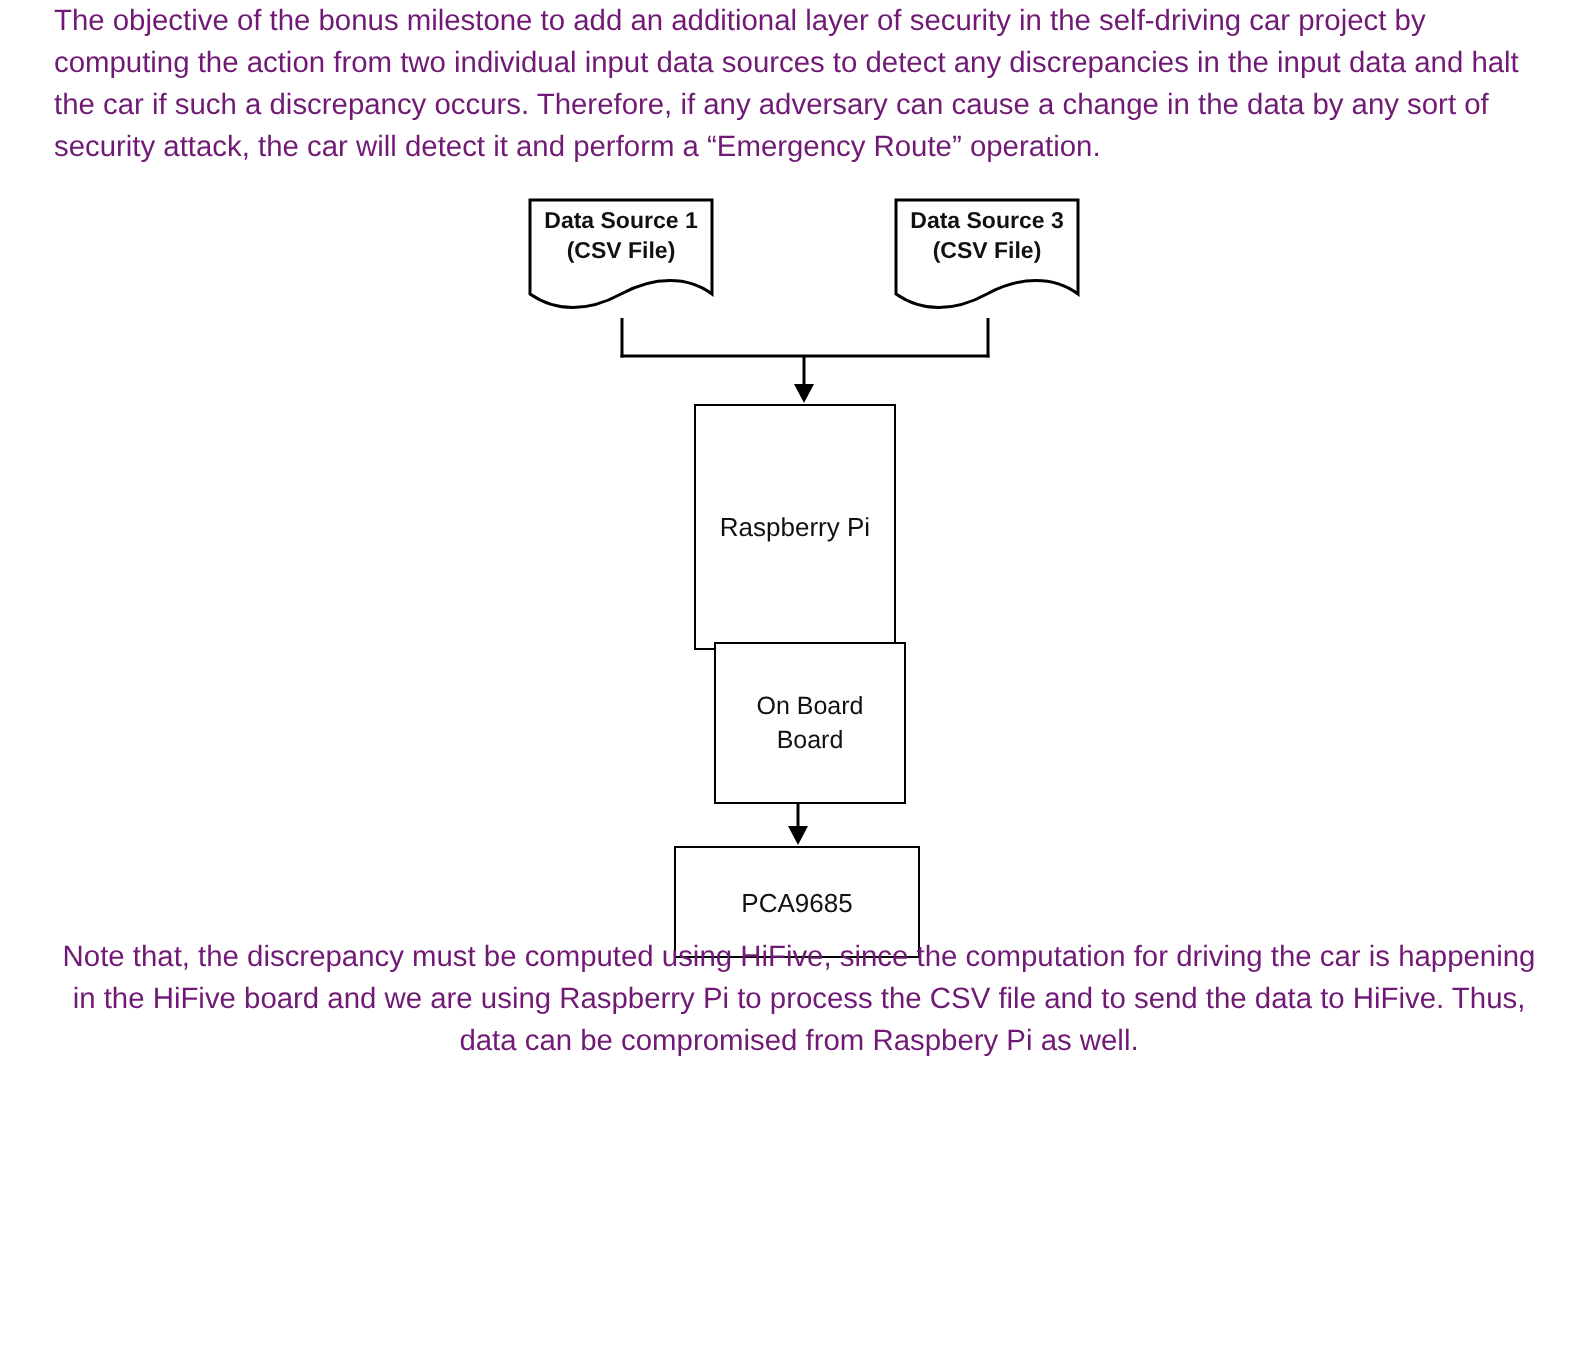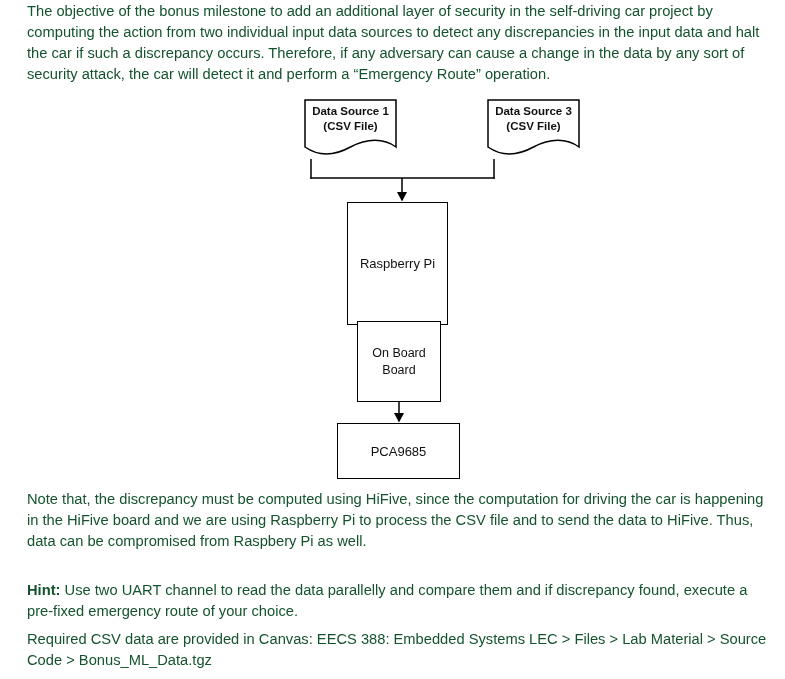--- a/index.html
+++ b/index.html
@@ -11,38 +11,38 @@
     color:#1c1c1c;
     overflow:hidden;
   }
   .para{
     position:absolute;
     left:27px;
     width:745px;
     margin:0;
     font-size:14.7px;
     line-height:21px;
-    color:#14532d;
+    color:#701a75;
   }
   .p1{top:1px;}
-  .p2{top:489px;}
+  .p2{top:469px;text-align:center;}
   .p3{top:580px;}
   .p4{top:629px;}
   .para b{font-weight:bold;}
 
   
   .connectors{
     position:absolute;left:0;top:0;width:785px;height:679px;
     pointer-events:none;
   }
   .connectors line{stroke:#000000;stroke-width:1.5;}
   .connectors polygon{fill:#000000;stroke:none;}
 
   .doc{
-    position:absolute;width:93px;height:62px;margin-left:40px;
+    position:absolute;width:93px;height:62px;
   }
   .doc svg{position:absolute;left:0;top:0;}
   .doc-shape-path{fill:#ffffff;stroke:#000000;stroke-width:1.5;}
   .doc-text{
     position:absolute;top:5px;left:0;right:0;
     text-align:center;
     font-weight:bold;
     font-size:11.5px;
     line-height:15px;
     color:#111111;
@@ -56,21 +56,21 @@
     border:1.5px solid #000000;
     background:#ffffff;
     display:flex;
     flex-direction:column;
     align-items:center;
     justify-content:center;
     text-align:center;
     color:#111111;
   }
   .rpi{left:347px;top:202px;width:101px;height:123px;font-size:13px;text-align:right;}
-  .hifive{left:357px;top:321px;width:84px;height:81px;font-size:12.5px;line-height:17px;}
+  .hifive{left:357px;top:321px;width:96px;height:81px;font-size:12.5px;line-height:17px;}
   .pca{left:337px;top:423px;width:123px;height:56px;font-size:13px;}
 </style>
 </head>
 <body>
 
 <div class="page">
 
   <p class="para p1">The objective of the bonus milestone to add an additional layer of security in the self-driving car project by computing the action from two individual input data sources to detect any discrepancies in the input data and halt the car if such a discrepancy occurs. Therefore, if any adversary can cause a change in the data by any sort of security attack, the car will detect it and perform a “Emergency Route” operation.</p>
 
   <div>
@@ -115,17 +115,15 @@
       <span>Board</span>
     </div>
 
     <div class="node-box pca">
       <span>PCA9685</span>
     </div>
   </div>
 
   <p class="para p2">Note that, the discrepancy must be computed using HiFive, since the computation for driving the car is happening in the HiFive board and we are using Raspberry Pi to process the CSV file and to send the data to HiFive. Thus, data can be compromised from Raspbery Pi as well.</p>
 
-  <p class="para p3"><b>Hint:</b><span> Use two UART channel to read the data parallelly and compare them and if discrepancy found, execute a pre-fixed emergency route of your choice.</span></p>
 
-  <p class="para p4">Required CSV data are provided in Canvas: EECS 388: Embedded Systems LEC &gt; Files &gt; Lab Material &gt; Source Code &gt; Bonus_ML_Data.tgz</p>
 
 </div>
 
 </body></html>

